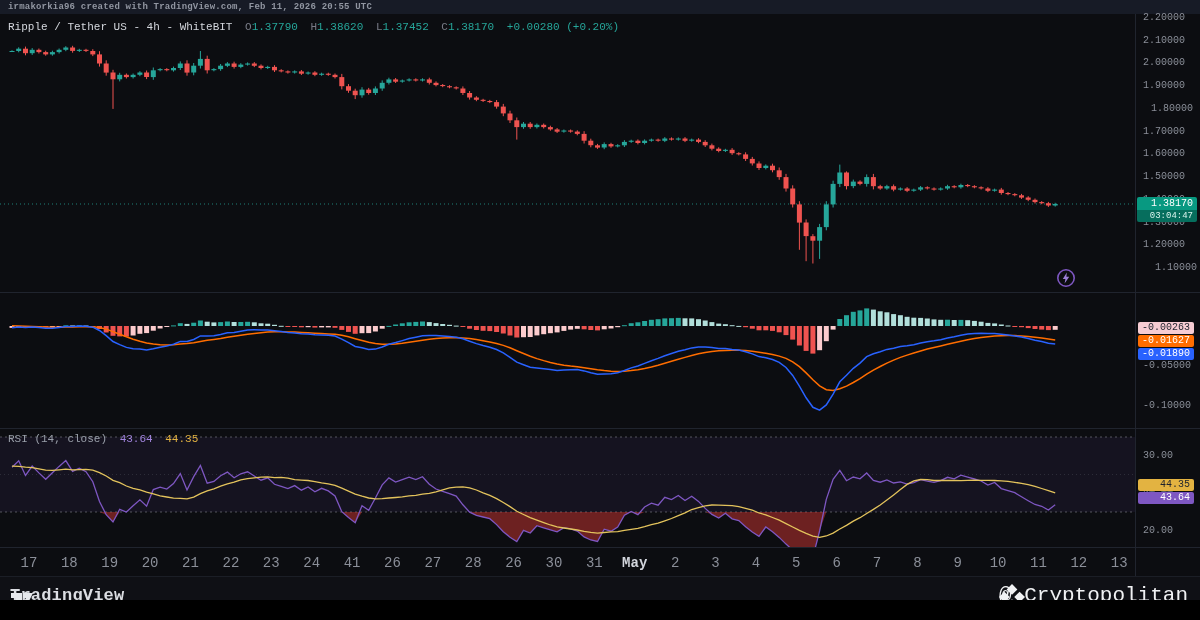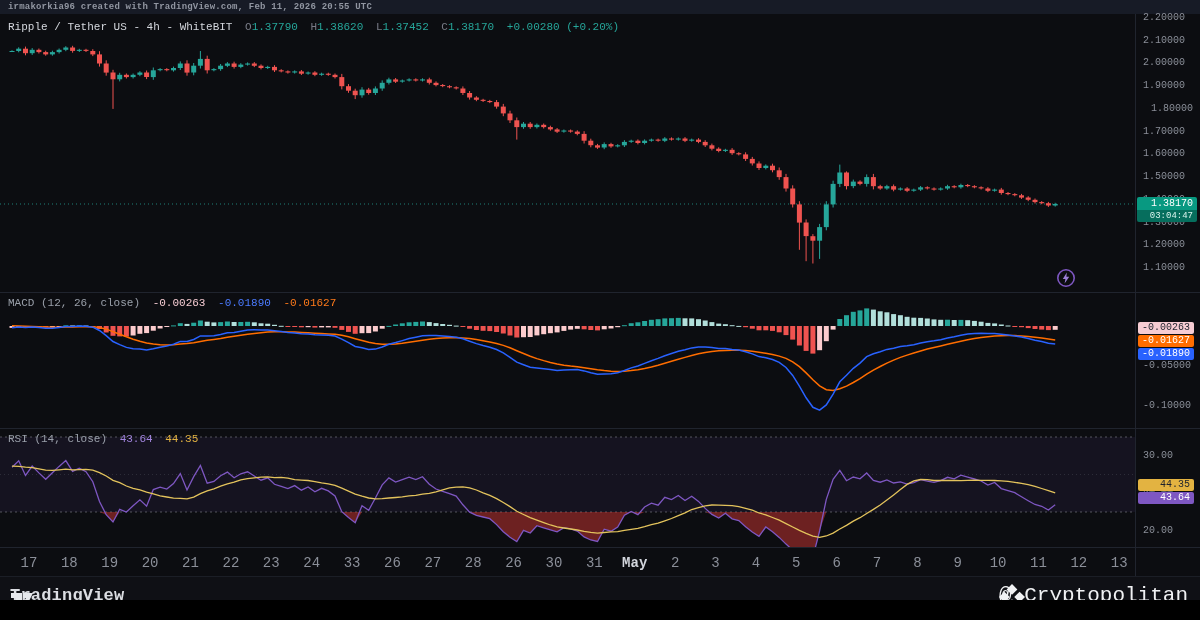--- a/index.html
+++ b/index.html
@@ -547,26 +547,20 @@
           <rect x="1012.3" y="34.0" width="5" height="1.0" fill="#ef5350"></rect>
           <rect x="1019.0" y="34.0" width="5" height="1.2" fill="#ef5350"></rect>
           <rect x="1025.7" y="34.0" width="5" height="2.1" fill="#ef5350"></rect>
           <rect x="1032.5" y="34.0" width="5" height="3.0" fill="#ef5350"></rect>
           <rect x="1039.2" y="34.0" width="5" height="3.6" fill="#ef5350"></rect>
           <rect x="1045.9" y="34.0" width="5" height="4.1" fill="#ef5350"></rect>
           <rect x="1052.7" y="34.0" width="5" height="3.8" fill="#fccbcd"></rect>
           <polyline points="12.0,33.8 18.7,34.0 25.5,34.3 32.2,34.5 38.9,34.7 45.7,35.0 52.4,35.2 59.1,35.3 65.8,35.1 72.6,35.0 79.3,34.8 86.0,34.7 92.8,34.8 99.5,35.5 106.2,37.1 113.0,39.6 119.7,42.2 126.4,44.8 133.1,47.2 139.9,49.2 146.6,50.9 153.3,52.1 160.1,52.7 166.8,53.0 173.5,52.8 180.3,52.1 187.0,51.6 193.7,50.8 200.4,49.4 207.2,48.3 213.9,47.4 220.6,46.5 227.4,45.3 234.1,44.3 240.8,43.3 247.6,42.3 254.3,41.4 261.0,40.7 267.7,40.1 274.5,39.8 281.2,39.8 287.9,39.9 294.7,40.1 301.4,40.5 308.1,40.8 314.9,41.2 321.6,41.5 328.3,41.9 335.0,42.3 341.8,43.3 348.5,44.8 355.2,46.7 362.0,48.5 368.7,50.3 375.4,51.6 382.2,52.3 388.9,52.3 395.6,51.9 402.3,51.3 409.1,50.3 415.8,49.3 422.5,48.2 429.3,47.2 436.0,46.5 442.7,46.0 449.5,45.7 456.2,45.6 462.9,45.9 469.6,46.5 476.4,47.5 483.1,48.7 489.8,50.0 496.6,51.5 503.3,53.4 510.0,55.8 516.8,58.7 523.5,61.5 530.2,64.2 536.9,66.6 543.7,68.6 550.4,70.4 557.1,72.0 563.9,73.2 570.6,74.1 577.3,74.8 584.1,75.7 590.8,76.7 597.5,77.8 604.2,78.6 611.0,79.2 617.7,79.5 624.4,79.3 631.2,78.6 637.9,77.7 644.6,76.4 651.4,74.9 658.1,73.2 664.8,71.3 671.5,69.3 678.3,67.3 685.0,65.4 691.7,63.5 698.5,61.8 705.2,60.4 711.9,59.4 718.7,58.8 725.4,58.4 732.1,58.2 738.8,58.2 745.6,58.5 752.3,59.2 759.0,60.2 765.8,61.3 772.5,62.6 779.2,64.1 786.0,66.4 792.7,69.8 799.4,74.7 806.1,80.9 812.9,87.8 819.6,93.8 826.3,97.7 833.1,98.5 839.8,96.8 846.5,94.1 853.3,90.5 860.0,86.6 866.7,82.2 873.4,78.1 880.2,74.5 886.9,71.1 893.6,68.1 900.4,65.4 907.1,63.1 913.8,61.0 920.6,59.0 927.3,57.1 934.0,55.5 940.7,53.9 947.5,52.3 954.2,50.8 960.9,49.3 967.7,47.8 974.4,46.6 981.1,45.5 987.9,44.7 994.6,44.1 1001.3,43.7 1008.0,43.6 1014.8,43.6 1021.5,43.9 1028.2,44.5 1035.0,45.2 1041.7,46.1 1048.4,47.1 1055.2,48.1 " fill="none" stroke="#ff6d00" stroke-width="1.5"></polyline>
           <polyline points="12.0,35.7 18.7,34.9 25.5,35.6 32.2,35.1 38.9,35.4 45.7,36.2 52.4,36.2 59.1,35.5 65.8,34.4 72.6,34.4 79.3,34.1 86.0,34.2 92.8,35.2 99.5,38.5 106.2,43.6 113.0,49.5 119.7,52.6 126.4,55.4 133.1,56.8 139.9,56.9 146.6,58.1 153.3,56.8 160.1,55.2 166.8,54.0 173.5,52.2 180.3,49.4 187.0,49.5 193.7,47.5 200.4,43.9 207.2,44.1 213.9,43.8 220.6,42.6 227.4,40.8 234.1,40.4 240.8,39.3 247.6,38.1 254.3,37.7 261.0,38.0 267.7,37.9 274.5,38.7 281.2,39.6 287.9,40.6 294.7,40.9 301.4,41.8 308.1,42.0 314.9,42.8 321.6,42.9 328.3,43.3 335.0,44.1 341.8,47.1 348.5,50.7 355.2,54.5 362.0,55.7 368.7,57.4 375.4,57.1 382.2,55.0 388.9,52.2 395.6,50.5 402.3,48.6 409.1,46.6 415.8,45.2 422.5,43.7 429.3,43.4 436.0,43.6 442.7,44.0 449.5,44.6 456.2,45.2 462.9,46.8 469.6,49.2 476.4,51.6 483.1,53.5 489.8,55.2 496.6,57.5 503.3,60.9 510.0,65.3 516.8,70.2 523.5,72.7 530.2,75.2 536.9,76.0 543.7,76.8 550.4,77.6 557.1,78.4 563.9,78.1 570.6,77.8 577.3,77.6 584.1,78.9 590.8,80.7 597.5,82.2 604.2,81.9 611.0,81.7 617.7,80.7 624.4,78.5 631.2,75.9 637.9,74.0 644.6,71.4 651.4,68.7 658.1,66.4 664.8,63.7 671.5,61.5 678.3,59.2 685.0,57.7 691.7,55.9 698.5,54.9 705.2,54.9 711.9,55.6 718.7,56.5 725.4,56.6 732.1,57.5 738.8,58.1 745.6,59.7 752.3,61.9 759.0,64.6 765.8,65.7 772.5,67.5 779.2,70.4 786.0,75.5 792.7,83.4 799.4,94.2 806.1,105.8 812.9,115.3 819.6,118.1 826.3,112.9 833.1,102.1 839.8,89.8 846.5,83.3 853.3,76.3 860.0,71.1 866.7,64.6 873.4,61.7 880.2,59.8 886.9,57.4 893.6,56.2 900.4,54.6 907.1,53.8 913.8,52.7 920.6,50.9 927.3,49.7 934.0,48.8 940.7,47.7 947.5,46.0 954.2,44.8 960.9,43.2 967.7,42.1 974.4,41.5 981.1,41.2 987.9,41.6 994.6,41.4 1001.3,42.2 1008.0,43.0 1014.8,43.9 1021.5,45.1 1028.2,46.6 1035.0,48.2 1041.7,49.6 1048.4,51.2 1055.2,51.9 " fill="none" stroke="#2962ff" stroke-width="1.5"></polyline>
         </svg>
-      <div class="legend legend-macd">
-        <span class="lg-gray">MACD (12, 26, close)</span>
-        <span class="v-hist">-0.00263</span>
-        <span class="v-macd">-0.01890</span>
-        <span class="v-signal">-0.01627</span>
-      </div>
     </div>
 
     <div class="pane pane-rsi">
       <svg id="svg-rsi" width="1135" height="119">
           <rect x="0" y="9.0" width="1135" height="75.0" fill="rgba(126,87,194,0.09)"></rect>
           <line x1="0" y1="9.0" x2="1135" y2="9.0" stroke="rgba(190,193,202,0.4)" stroke-width="1" stroke-dasharray="2,3"></line>
           <line x1="0" y1="84.0" x2="1135" y2="84.0" stroke="rgba(190,193,202,0.4)" stroke-width="1" stroke-dasharray="2,3"></line>
           <line x1="0" y1="46.5" x2="1135" y2="46.5" stroke="rgba(190,193,202,0.15)" stroke-width="1" stroke-dasharray="1,3"></line>
           <polygon points="12.0,84.0 18.7,84.0 25.5,84.0 32.2,84.0 38.9,84.0 45.7,84.0 52.4,84.0 59.1,84.0 65.8,84.0 72.6,84.0 79.3,84.0 86.0,84.0 92.8,84.0 99.5,84.0 106.2,86.7 113.0,94.0 119.7,84.0 126.4,84.0 133.1,84.0 139.9,84.0 146.6,84.0 153.3,84.0 160.1,84.0 166.8,84.0 173.5,84.0 180.3,84.0 187.0,84.0 193.7,84.0 200.4,84.0 207.2,84.0 213.9,84.0 220.6,84.0 227.4,84.0 234.1,84.0 240.8,84.0 247.6,84.0 254.3,84.0 261.0,84.0 267.7,84.0 274.5,84.0 281.2,84.0 287.9,84.0 294.7,84.0 301.4,84.0 308.1,84.0 314.9,84.0 321.6,84.0 328.3,84.0 335.0,84.0 341.8,84.0 348.5,89.6 355.2,94.7 362.0,84.0 368.7,84.0 375.4,84.0 382.2,84.0 388.9,84.0 395.6,84.0 402.3,84.0 409.1,84.0 415.8,84.0 422.5,84.0 429.3,84.0 436.0,84.0 442.7,84.0 449.5,84.0 456.2,84.0 462.9,84.0 469.6,84.1 476.4,87.4 483.1,89.0 489.8,90.7 496.6,96.6 503.3,103.7 510.0,109.2 516.8,113.5 523.5,102.3 530.2,105.0 536.9,97.7 543.7,99.8 550.4,101.8 557.1,103.8 563.9,99.7 570.6,100.9 577.3,103.1 584.1,108.9 590.8,112.0 597.5,113.5 604.2,101.2 611.0,103.2 617.7,99.1 624.4,87.3 631.2,84.0 637.9,86.7 644.6,84.0 651.4,84.0 658.1,84.0 664.8,84.0 671.5,84.0 678.3,84.0 685.0,84.0 691.7,84.0 698.5,84.0 705.2,84.0 711.9,86.4 718.7,90.0 725.4,85.2 732.1,90.8 738.8,92.6 745.6,98.8 752.3,104.0 759.0,108.3 765.8,99.0 772.5,103.7 779.2,109.4 786.0,116.1 792.7,122.1 799.4,126.3 806.1,128.5 812.9,129.2 819.6,103.0 826.3,84.0 833.1,84.0 839.8,84.0 846.5,84.0 853.3,84.0 860.0,84.0 866.7,84.0 873.4,84.0 880.2,84.0 886.9,84.0 893.6,84.0 900.4,84.0 907.1,84.0 913.8,84.0 920.6,84.0 927.3,84.0 934.0,84.0 940.7,84.0 947.5,84.0 954.2,84.0 960.9,84.0 967.7,84.0 974.4,84.0 981.1,84.0 987.9,84.0 994.6,84.0 1001.3,84.0 1008.0,84.0 1014.8,84.0 1021.5,84.0 1028.2,84.0 1035.0,84.0 1041.7,84.0 1048.4,84.0 1055.2,84.0 1055.2,84.0 1048.4,84.0 1041.7,84.0 1035.0,84.0 1028.2,84.0 1021.5,84.0 1014.8,84.0 1008.0,84.0 1001.3,84.0 994.6,84.0 987.9,84.0 981.1,84.0 974.4,84.0 967.7,84.0 960.9,84.0 954.2,84.0 947.5,84.0 940.7,84.0 934.0,84.0 927.3,84.0 920.6,84.0 913.8,84.0 907.1,84.0 900.4,84.0 893.6,84.0 886.9,84.0 880.2,84.0 873.4,84.0 866.7,84.0 860.0,84.0 853.3,84.0 846.5,84.0 839.8,84.0 833.1,84.0 826.3,84.0 819.6,84.0 812.9,84.0 806.1,84.0 799.4,84.0 792.7,84.0 786.0,84.0 779.2,84.0 772.5,84.0 765.8,84.0 759.0,84.0 752.3,84.0 745.6,84.0 738.8,84.0 732.1,84.0 725.4,84.0 718.7,84.0 711.9,84.0 705.2,84.0 698.5,84.0 691.7,84.0 685.0,84.0 678.3,84.0 671.5,84.0 664.8,84.0 658.1,84.0 651.4,84.0 644.6,84.0 637.9,84.0 631.2,84.0 624.4,84.0 617.7,84.0 611.0,84.0 604.2,84.0 597.5,84.0 590.8,84.0 584.1,84.0 577.3,84.0 570.6,84.0 563.9,84.0 557.1,84.0 550.4,84.0 543.7,84.0 536.9,84.0 530.2,84.0 523.5,84.0 516.8,84.0 510.0,84.0 503.3,84.0 496.6,84.0 489.8,84.0 483.1,84.0 476.4,84.0 469.6,84.0 462.9,84.0 456.2,84.0 449.5,84.0 442.7,84.0 436.0,84.0 429.3,84.0 422.5,84.0 415.8,84.0 409.1,84.0 402.3,84.0 395.6,84.0 388.9,84.0 382.2,84.0 375.4,84.0 368.7,84.0 362.0,84.0 355.2,84.0 348.5,84.0 341.8,84.0 335.0,84.0 328.3,84.0 321.6,84.0 314.9,84.0 308.1,84.0 301.4,84.0 294.7,84.0 287.9,84.0 281.2,84.0 274.5,84.0 267.7,84.0 261.0,84.0 254.3,84.0 247.6,84.0 240.8,84.0 234.1,84.0 227.4,84.0 220.6,84.0 213.9,84.0 207.2,84.0 200.4,84.0 193.7,84.0 187.0,84.0 180.3,84.0 173.5,84.0 166.8,84.0 160.1,84.0 153.3,84.0 146.6,84.0 139.9,84.0 133.1,84.0 126.4,84.0 119.7,84.0 113.0,84.0 106.2,84.0 99.5,84.0 92.8,84.0 86.0,84.0 79.3,84.0 72.6,84.0 65.8,84.0 59.1,84.0 52.4,84.0 45.7,84.0 38.9,84.0 32.2,84.0 25.5,84.0 18.7,84.0 12.0,84.0" fill="rgba(229,57,53,0.45)"></polygon>
           <polyline points="12.0,39.2 18.7,32.8 25.5,47.5 32.2,38.1 38.9,44.9 45.7,51.3 52.4,44.7 59.1,38.4 65.8,32.6 72.6,43.3 79.3,40.2 86.0,43.7 92.8,53.7 99.5,73.5 106.2,86.7 113.0,94.0 119.7,81.3 126.4,84.0 133.1,77.8 139.9,71.8 146.6,78.2 153.3,61.6 160.1,59.1 166.8,61.1 173.5,55.6 180.3,45.6 187.0,62.0 193.7,48.6 200.4,37.4 207.2,55.2 213.9,53.4 220.6,47.7 227.4,44.1 234.1,49.7 240.8,45.8 247.6,43.8 254.3,48.0 261.0,52.2 267.7,49.8 274.5,56.3 281.2,58.4 287.9,60.5 294.7,57.6 301.4,62.2 308.1,59.0 314.9,63.8 321.6,60.3 328.3,62.9 335.0,67.9 341.8,83.7 348.5,89.6 355.2,94.7 362.0,77.7 368.7,82.2 375.4,70.0 382.2,56.9 388.9,49.9 395.6,54.0 402.3,51.6 409.1,49.1 415.8,51.5 422.5,48.7 429.3,56.3 436.0,61.0 442.7,63.4 449.5,65.7 456.2,68.1 462.9,76.8 469.6,84.1 476.4,87.4 483.1,89.0 489.8,90.7 496.6,96.6 503.3,103.7 510.0,109.2 516.8,113.5 523.5,102.3 530.2,105.0 536.9,97.7 543.7,99.8 550.4,101.8 557.1,103.8 563.9,99.7 570.6,100.9 577.3,103.1 584.1,108.9 590.8,112.0 597.5,113.5 604.2,101.2 611.0,103.2 617.7,99.1 624.4,87.3 631.2,83.5 637.9,86.7 644.6,79.0 651.4,75.1 658.1,77.2 664.8,69.3 671.5,71.6 678.3,67.5 685.0,72.5 691.7,68.2 698.5,73.4 705.2,80.4 711.9,86.4 718.7,90.0 725.4,85.2 732.1,90.8 738.8,92.6 745.6,98.8 752.3,104.0 759.0,108.3 765.8,99.0 772.5,103.7 779.2,109.4 786.0,116.1 792.7,122.1 799.4,126.3 806.1,128.5 812.9,129.2 819.6,103.0 826.3,71.4 833.1,51.3 839.8,42.3 846.5,52.7 853.3,49.0 860.0,50.8 866.7,45.0 873.4,52.4 880.2,54.2 886.9,52.0 893.6,55.0 900.4,53.8 907.1,56.0 913.8,54.6 920.6,51.7 927.3,53.1 934.0,54.4 940.7,52.7 947.5,49.3 954.2,50.9 960.9,47.2 967.7,49.1 974.4,51.0 981.1,53.0 987.9,57.0 994.6,54.5 1001.3,60.6 1008.0,62.7 1014.8,64.7 1021.5,68.8 1028.2,72.7 1035.0,76.5 1041.7,78.3 1048.4,82.0 1055.2,76.7 " fill="none" stroke="#7e57c2" stroke-width="1.3"></polyline>
@@ -581,21 +575,21 @@
 
     <div class="timeaxis" id="timeaxis">
         <div class="time-label" style="left: 29px;">17</div>
         <div class="time-label" style="left: 69.38px;">18</div>
         <div class="time-label" style="left: 109.76px;">19</div>
         <div class="time-label" style="left: 150.14px;">20</div>
         <div class="time-label" style="left: 190.52px;">21</div>
         <div class="time-label" style="left: 230.9px;">22</div>
         <div class="time-label" style="left: 271.28px;">23</div>
         <div class="time-label" style="left: 311.66px;">24</div>
-        <div class="time-label" style="left: 352.04px;">33</div>
+        <div class="time-label" style="left: 352.04px;">41</div>
         <div class="time-label" style="left: 392.42px;">26</div>
         <div class="time-label" style="left: 432.8px;">27</div>
         <div class="time-label" style="left: 473.18px;">28</div>
         <div class="time-label" style="left: 513.56px;">26</div>
         <div class="time-label" style="left: 553.94px;">30</div>
         <div class="time-label" style="left: 594.32px;">31</div>
         <div class="time-label major" style="left: 634.7px;">May</div>
         <div class="time-label" style="left: 675.08px;">2</div>
         <div class="time-label" style="left: 715.46px;">3</div>
         <div class="time-label" style="left: 755.84px;">4</div>
@@ -615,21 +609,21 @@
         <div class="tick" style="top: 20.727px;">2.10000</div>
         <div class="tick" style="top: 43.454px;">2.00000</div>
         <div class="tick" style="top: 66.181px;">1.90000</div>
         <div class="tick" style="top: 88.908px; margin-left: 8px;">1.80000</div>
         <div class="tick" style="top: 111.635px;">1.70000</div>
         <div class="tick" style="top: 134.362px;">1.60000</div>
         <div class="tick" style="top: 157.089px;">1.50000</div>
         <div class="tick" style="top: 179.816px;">1.40000</div>
         <div class="tick" style="top: 202.543px;">1.30000</div>
         <div class="tick" style="top: 225.27px;">1.20000</div>
-        <div class="tick" style="top: 247.997px;">1.10000</div>
+        <div class="tick" style="top: 247.997px; margin-left: 12px;">1.10000</div>
         <div class="tick" style="top: 346px;">-0.05000</div>
         <div class="tick" style="top: 386px;">-0.10000</div>
         <div class="tick" style="top: 435.75px;">30.00</div>
         <div class="tick" style="top: 473.25px;">40.00</div>
         <div class="tick" style="top: 510.75px;">20.00</div>
         <div class="badge" style="top: 308.104px; background: rgb(246, 204, 211); color: rgb(30, 34, 45);">-0.00263</div>
         <div class="badge" style="top: 321.104px; background: rgb(255, 109, 0); color: rgb(255, 255, 255);">-0.01627</div>
         <div class="badge" style="top: 334.104px; background: rgb(41, 98, 255); color: rgb(255, 255, 255);">-0.01890</div>
         <div class="badge" style="top: 465.094px; background: rgb(227, 179, 65); color: rgb(30, 34, 45);">44.35</div>
         <div class="badge" style="top: 478.094px; background: rgb(126, 87, 194); color: rgb(255, 255, 255);">43.64</div>

